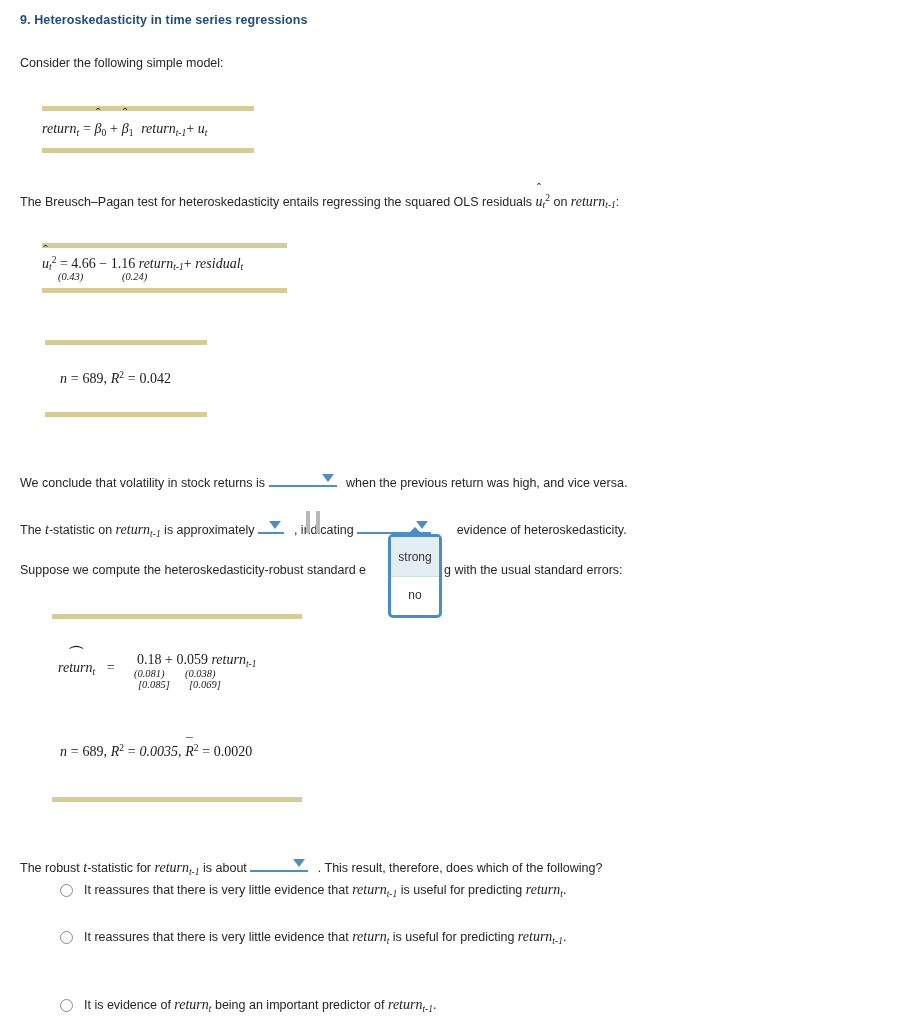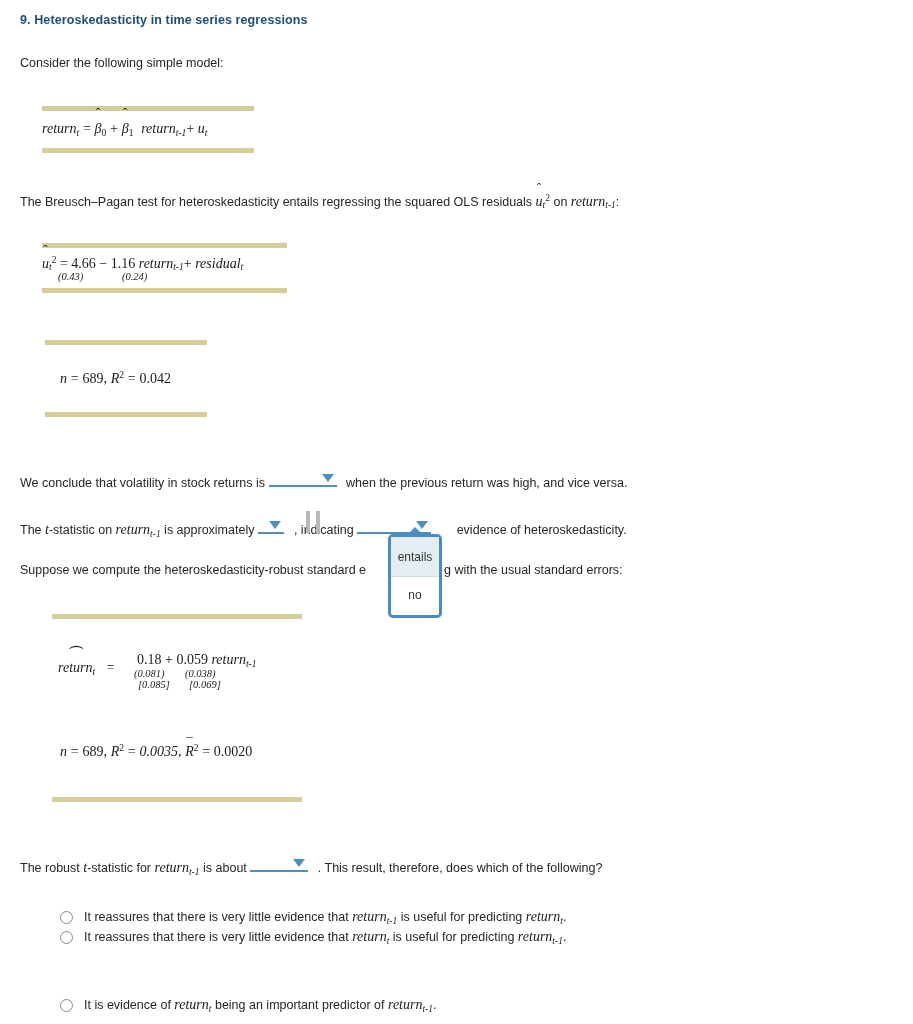--- a/index.html
+++ b/index.html
@@ -243,21 +243,21 @@
   </div>
 
   <div class="caret-bar" style="left:306px; top:511px; width:4px; height:22px;"></div>
   <div class="caret-bar" style="left:316px; top:511px; width:4px; height:22px;"></div>
 
   <div class="para" style="left:20px; top:562px;">Suppose we compute the heteroskedasticity-robust standard e</div>
   <div class="para" style="left:444px; top:562px;">g with the usual standard errors:</div>
 
   <div class="dd-arrow-up" style="left:406px; top:527px;"></div>
   <div class="dd-popup" style="left:388px; top:534px; width:54px; height:84px;">
-    <div class="opt hl" style="height:40px; line-height:40px;">entails</div>
+    <div class="opt hl" style="height:40px; line-height:40px;">strong</div>
     <div class="opt" style="height:37px; line-height:37px;">no</div>
   </div>
 
   <div class="rule" style="left:52px; top:614px; width:250px;"></div>
 
   <div class="eq" style="left:58px; top:660px; font-size:14px;">
     <span class="hatwrap"><span class="hat" style="top:-0.42em; font-size:1.05em; letter-spacing:-2px;">⏜</span><span class="m">return</span></span><sub class="msub">t</sub>
     <span class="mn" style="margin-left:8px;">=</span>
   </div>
 
@@ -285,21 +285,21 @@
   </div>
 
   <div class="rule" style="left:52px; top:797px; width:250px;"></div>
 
   <div class="para" style="left:20px; top:855px;">
     <span>The robust </span><span class="m">t</span><span>-statistic for </span><span class="m">return</span><sub class="msub">t-1</sub><span> is about</span>
     <span class="dd" style="width:58px;"><span></span><span class="caret"></span></span>
     <span style="margin-left:6px;">. This result, therefore, does which of the following?</span>
   </div>
 
-  <div class="radio-row" style="left:60px; top:909px;text-align:right;">
+  <div class="radio-row" style="left:60px; top:882px;text-align:right;">
     <span class="radio"></span>
     <span class="radio-label"><span>It reassures that there is very little evidence that </span><span class="m">return</span><sub class="msub">t-1</sub><span> is useful for predicting </span><span class="m">return</span><sub class="msub">t</sub><span>.</span></span>
   </div>
 
   <div class="radio-row" style="left:60px; top:929px;">
     <span class="radio"></span>
     <span class="radio-label"><span>It reassures that there is very little evidence that </span><span class="m">return</span><sub class="msub">t</sub><span> is useful for predicting </span><span class="m">return</span><sub class="msub">t-1</sub><span>.</span></span>
   </div>
 
 

